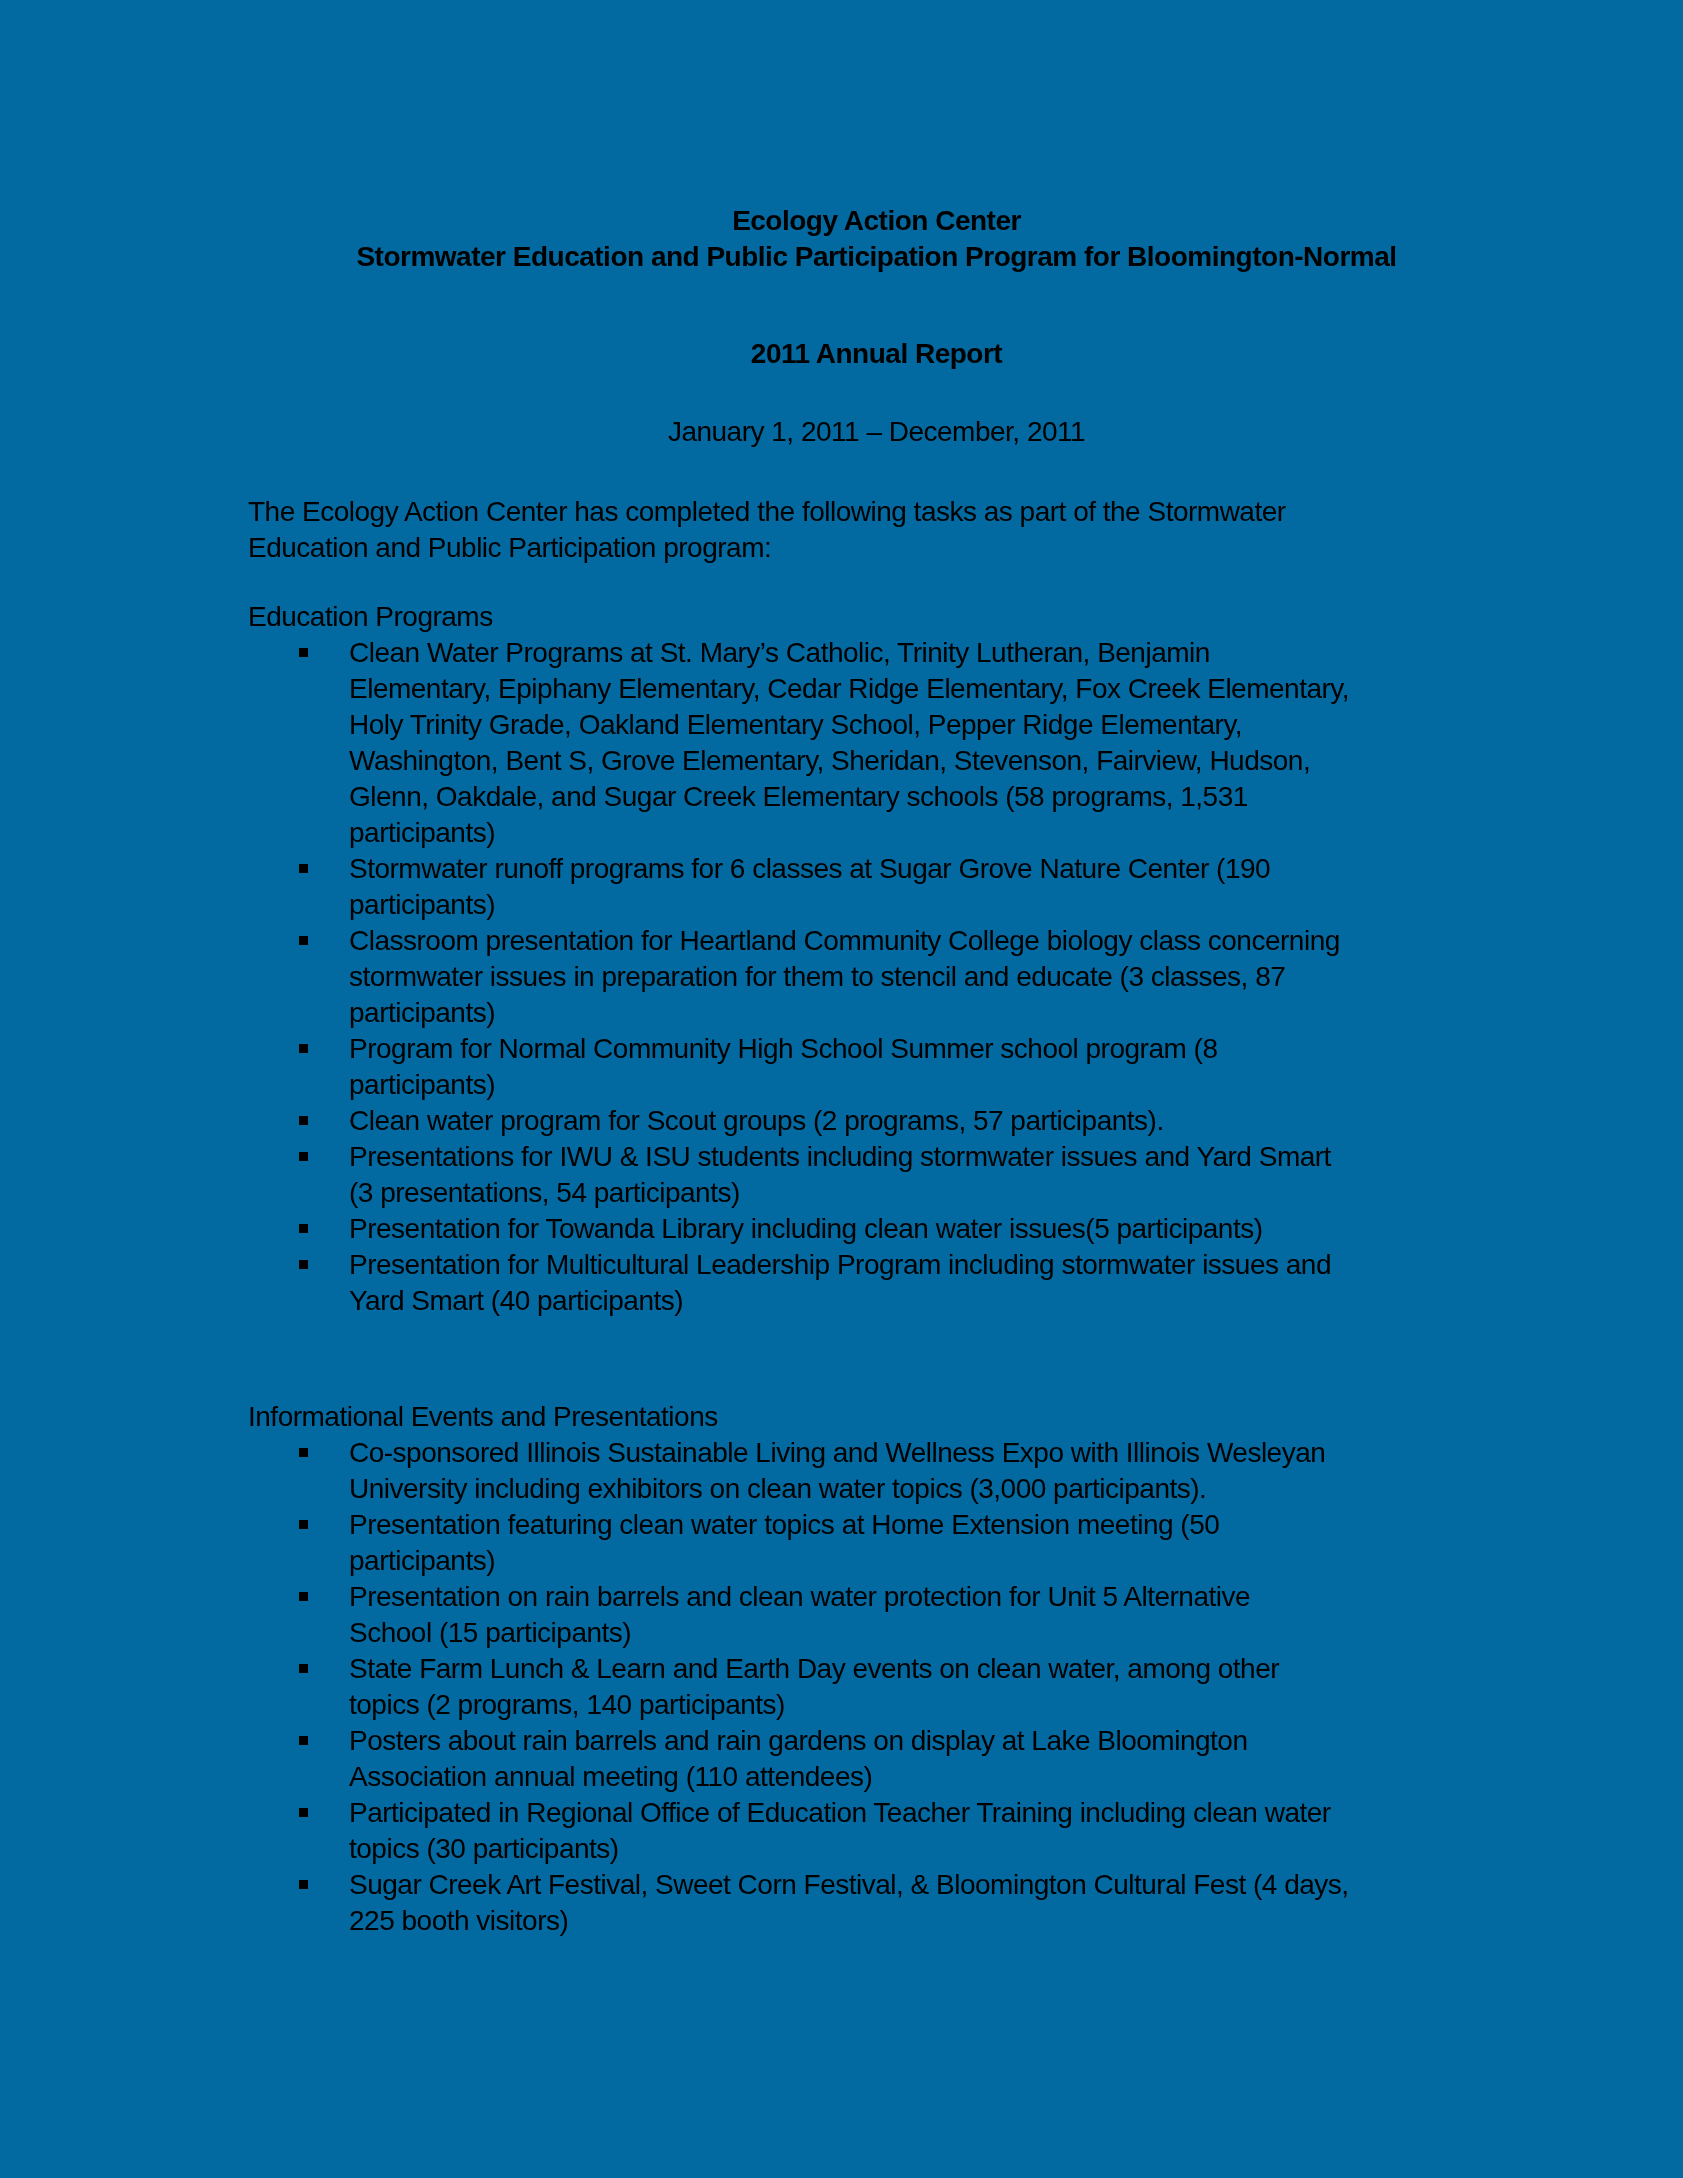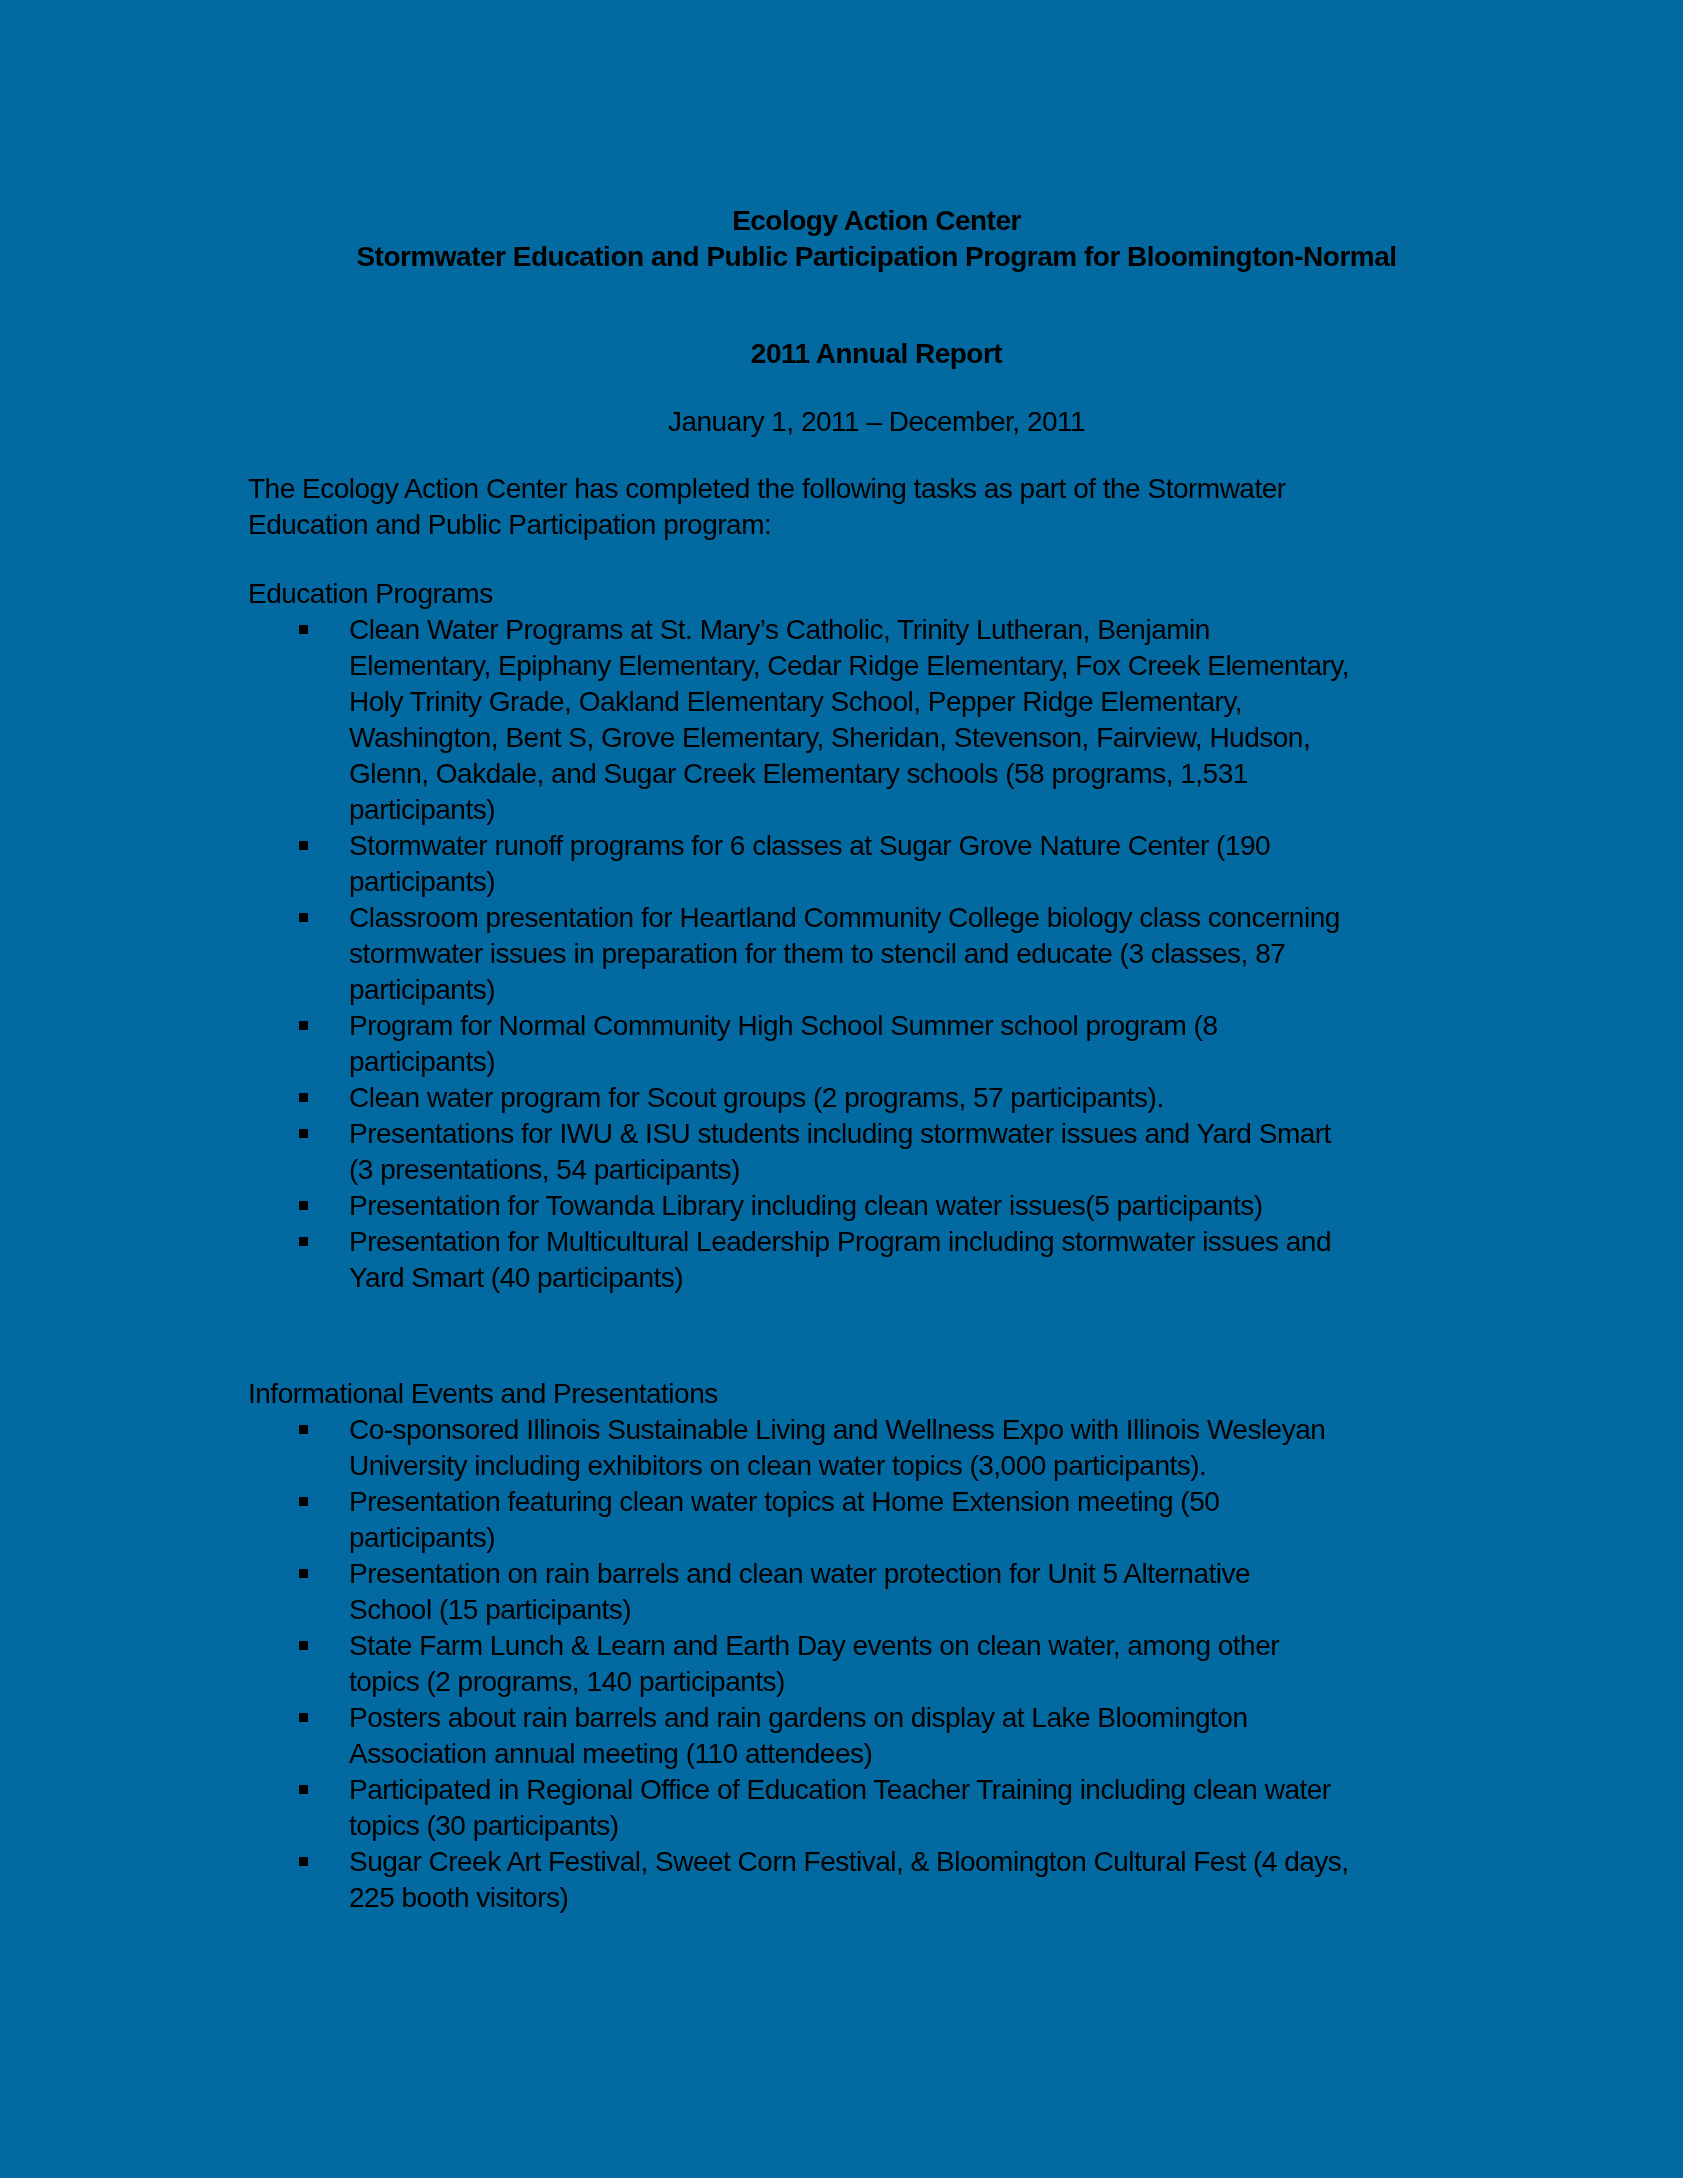--- a/index.html
+++ b/index.html
@@ -18,22 +18,22 @@
     position: relative;
     width: 1683px;
     height: 2178px;
     background: #0369a1;
     padding: 203px 178px 0 248px;
     overflow: hidden;
   }
   .title-block { text-align: center; font-weight: bold; }
   .doc-title { white-space: pre-line; }
   .report-title { margin-top: 61px; text-align: center; font-weight: bold; }
-  .date-range { margin-top: 32px; text-align: center; font-weight: normal; }
-  .intro { margin-top: 31px; white-space: pre-line; }
+  .date-range { margin-top: 42px; text-align: center; font-weight: normal; }
+  .intro { margin-top: 44px; white-space: pre-line; }
   .section-heading { white-space: pre-line; }
   .section-education { margin-top: 33px; }
   .section-informational { margin-top: 80px; }
   ul.bullet-list { list-style: none; }
   li.bullet-item { position: relative; padding-left: 101px; }
   .bullet-marker {
     position: absolute;
     left: 51px;
     top: 13px;
     width: 9px;

